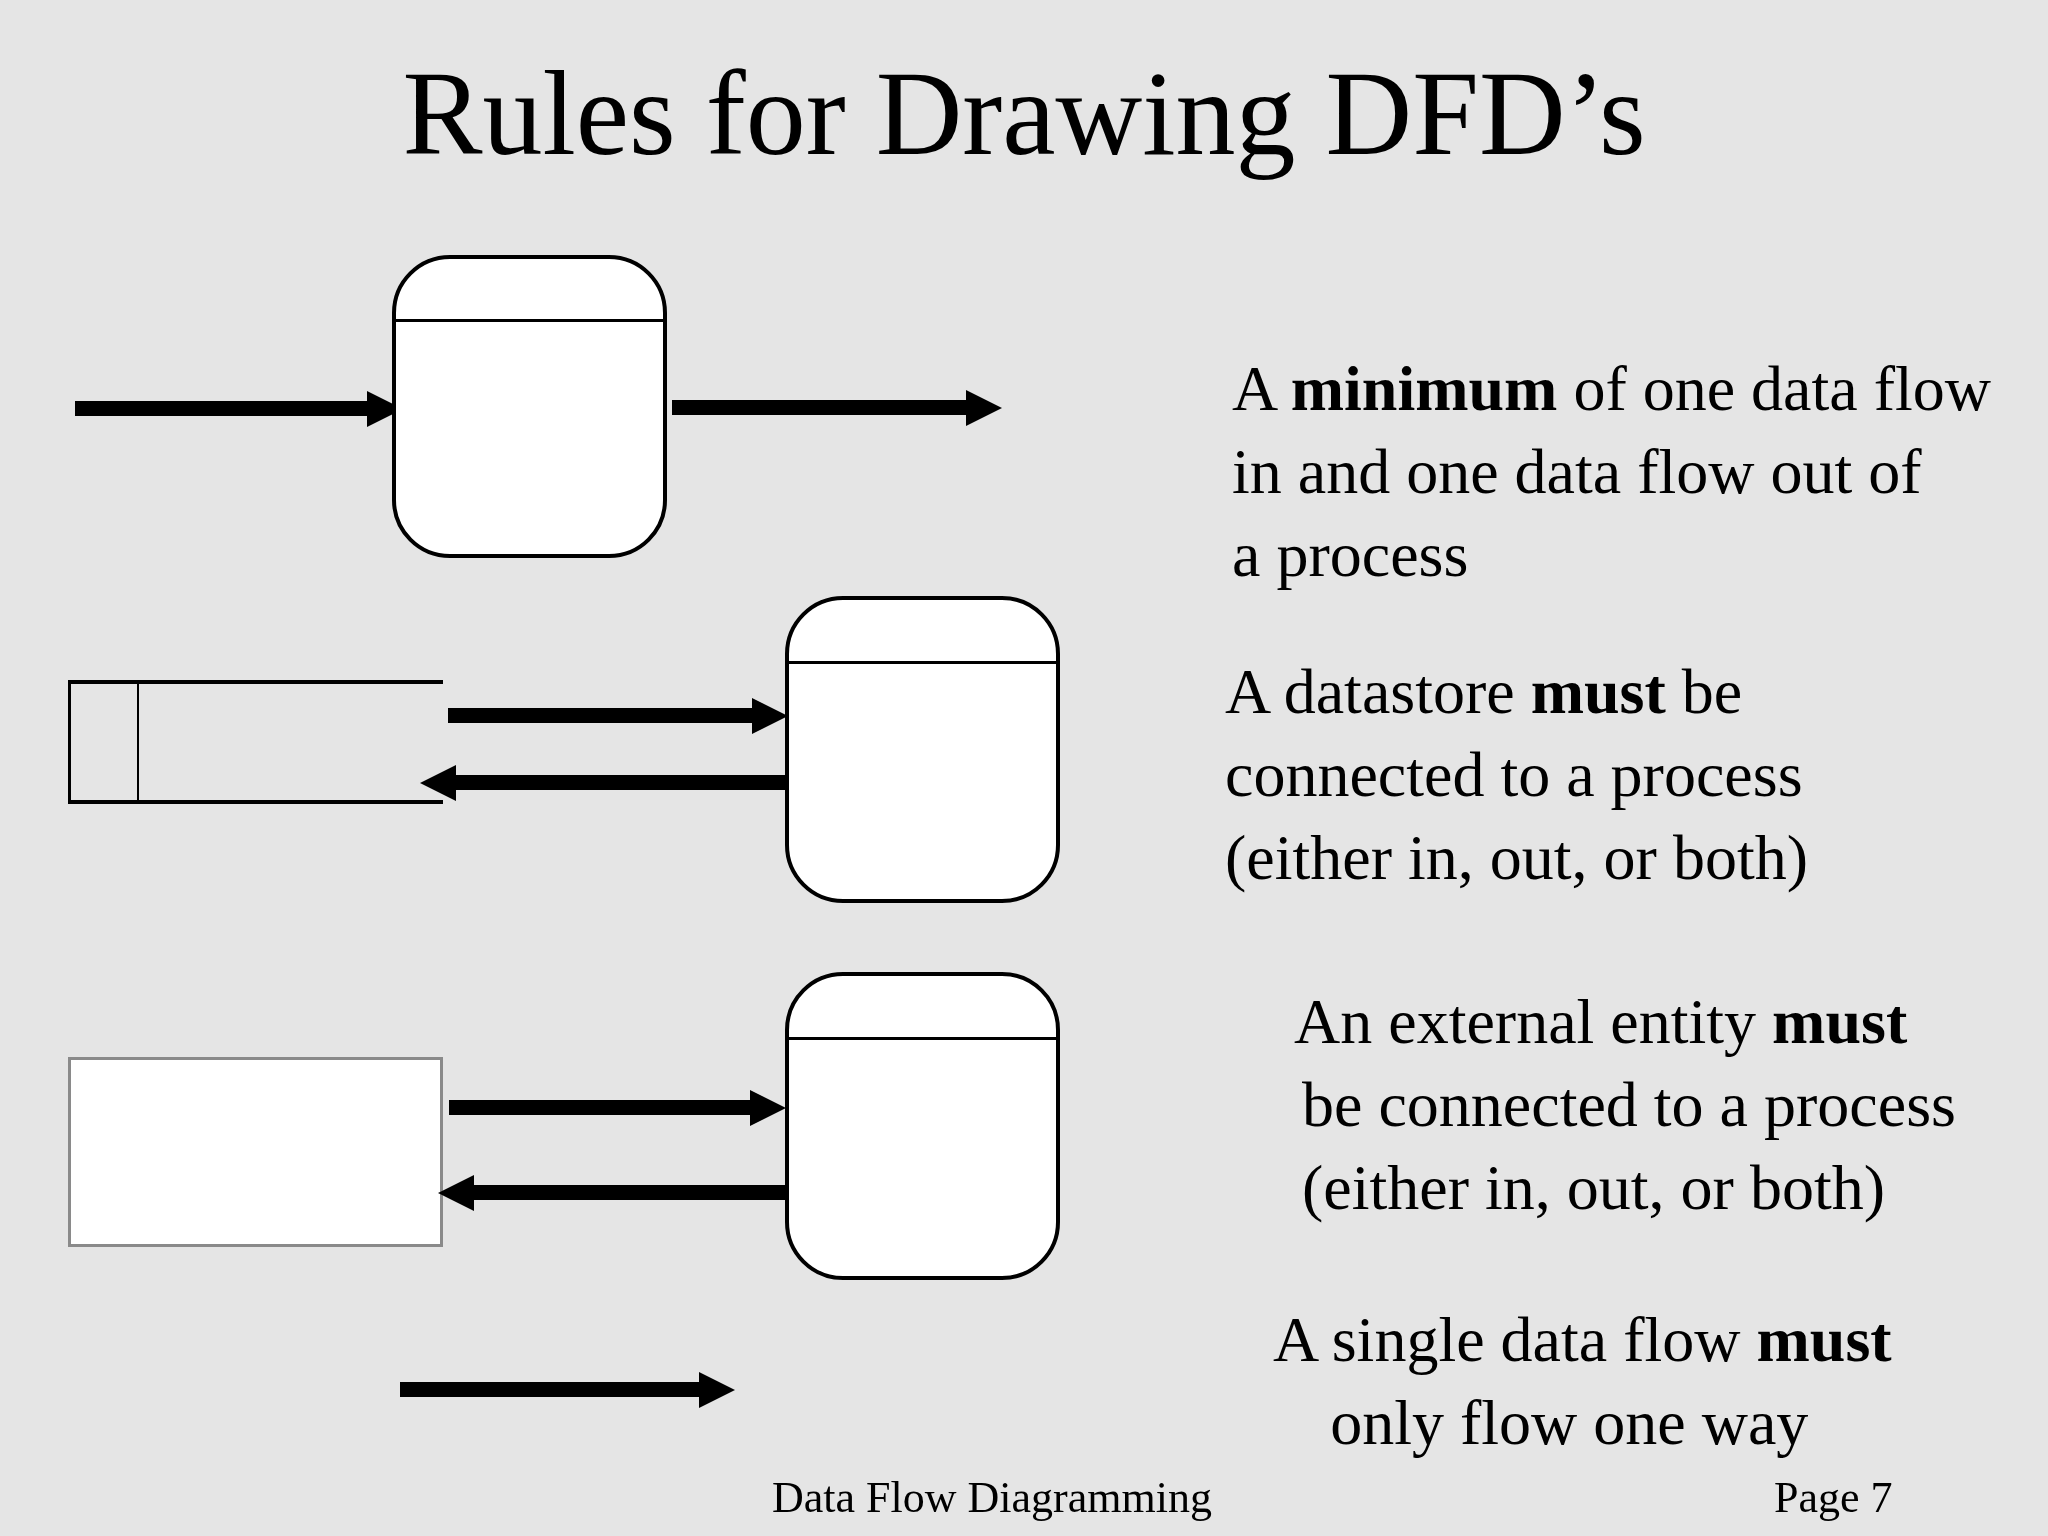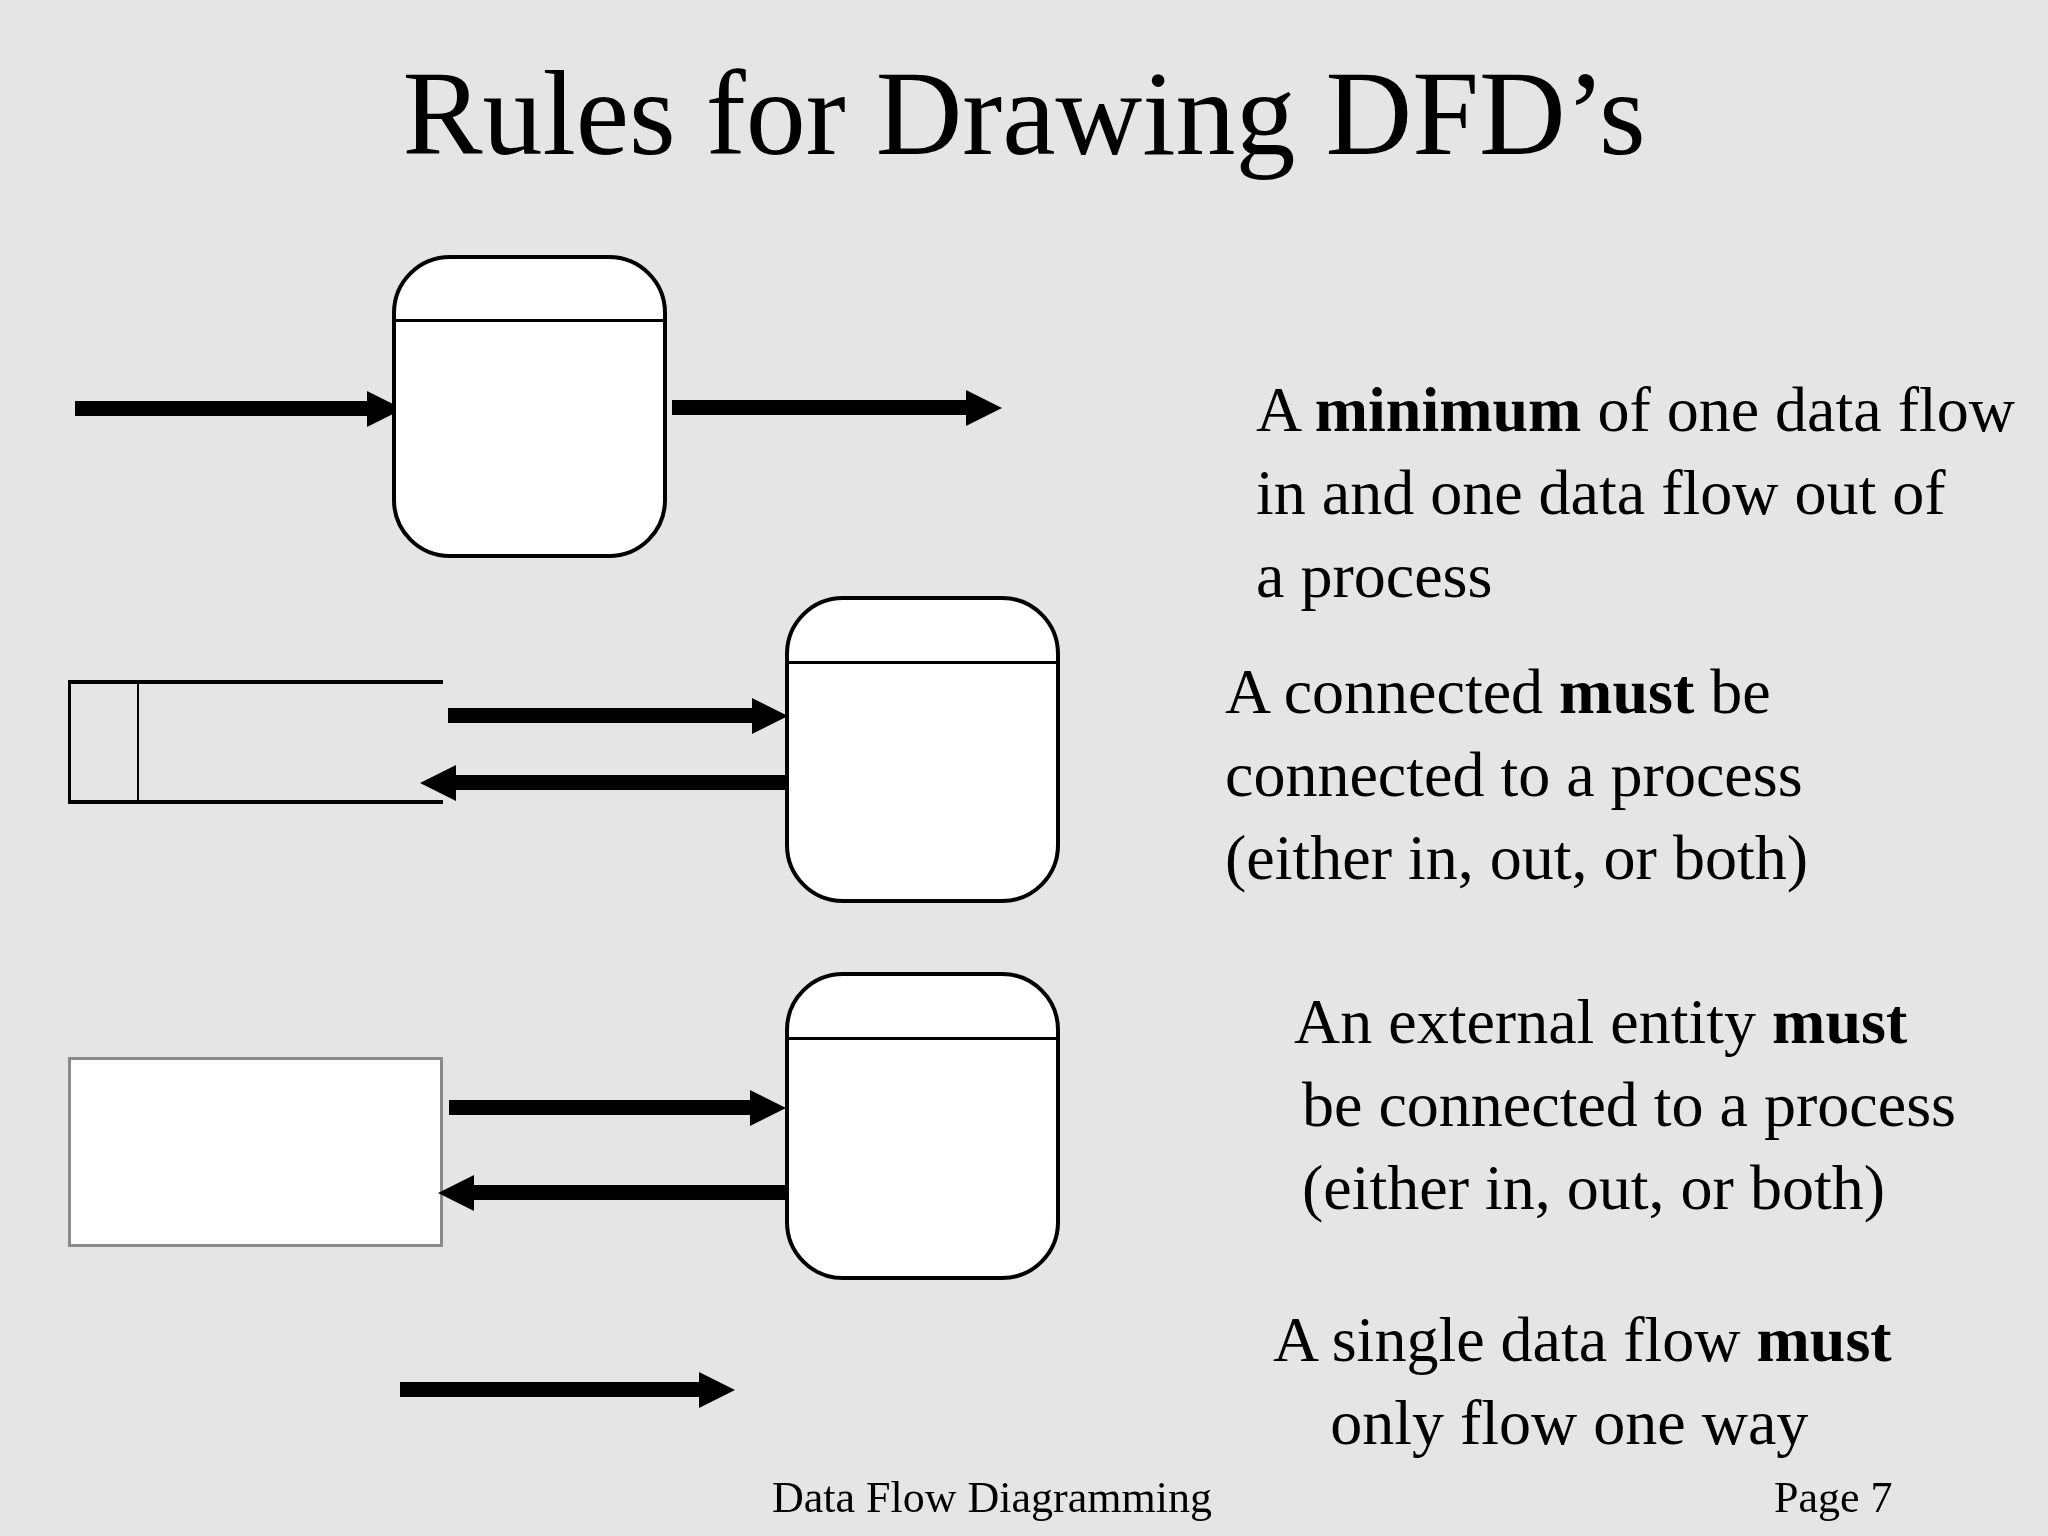--- a/index.html
+++ b/index.html
@@ -121,28 +121,28 @@
   </div>
   <div class="process" style="left:785px;top:972px;width:275px;height:308px;">
     <div class="hline" style="top:61px;"></div>
   </div>
 
   <div class="arrow" style="left:400px;top:1372px;width:335px;">
     <div class="bar" style="left:0;width:299px;"></div>
     <div class="head-r"></div>
   </div>
 
-  <div class="rule" style="left:1232px;top:368px;margin-left:24px;">
+  <div class="rule" style="left:1232px;top:347px;">
     <div><span>A </span><span class="b">minimum</span><span> of one data flow</span></div>
     <div>in and one data flow out of</div>
     <div>a process</div>
   </div>
 
   <div class="rule" style="left:1225px;top:650px;">
-    <div><span>A connected </span><span class="b">must</span><span> be</span></div>
+    <div><span>A datastore </span><span class="b">must</span><span> be</span></div>
     <div>connected to a process</div>
     <div>(either in, out, or both)</div>
   </div>
 
   <div class="rule" style="left:1285px;top:980px;">
     <div class="pl9"><span>An external entity </span><span class="b">must</span></div>
     <div class="pl17">be connected to a process</div>
     <div class="pl17">(either in, out, or both)</div>
   </div>
 

